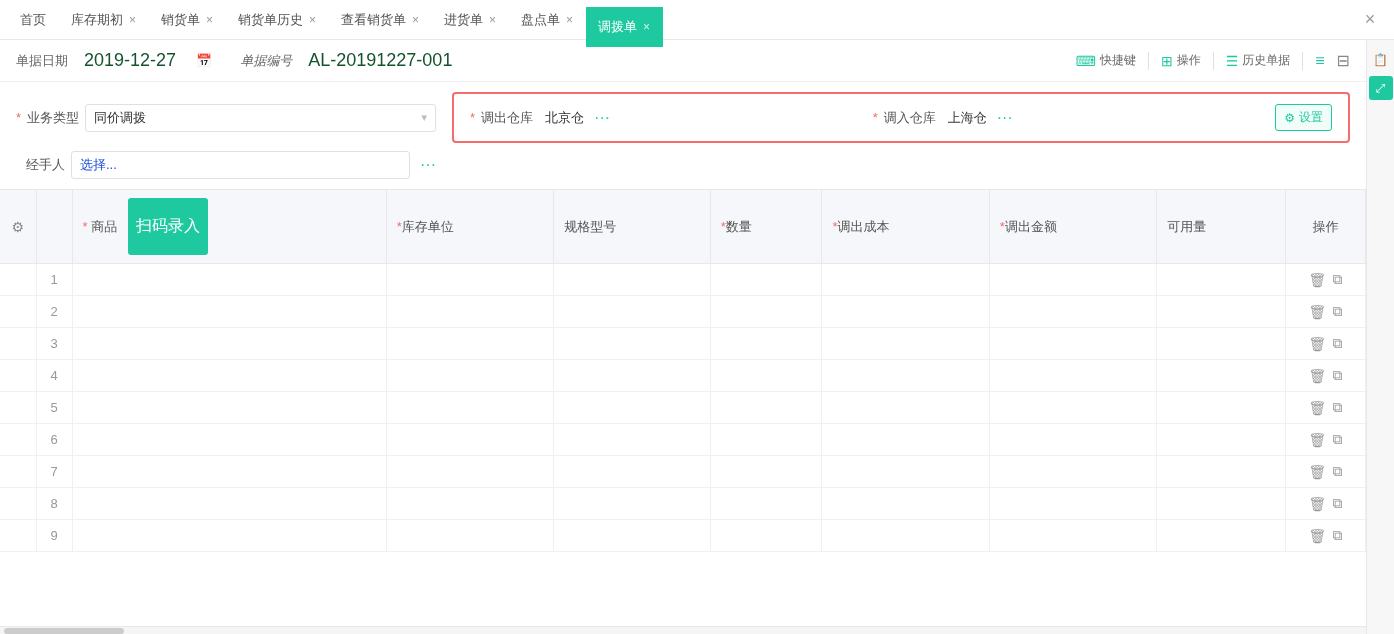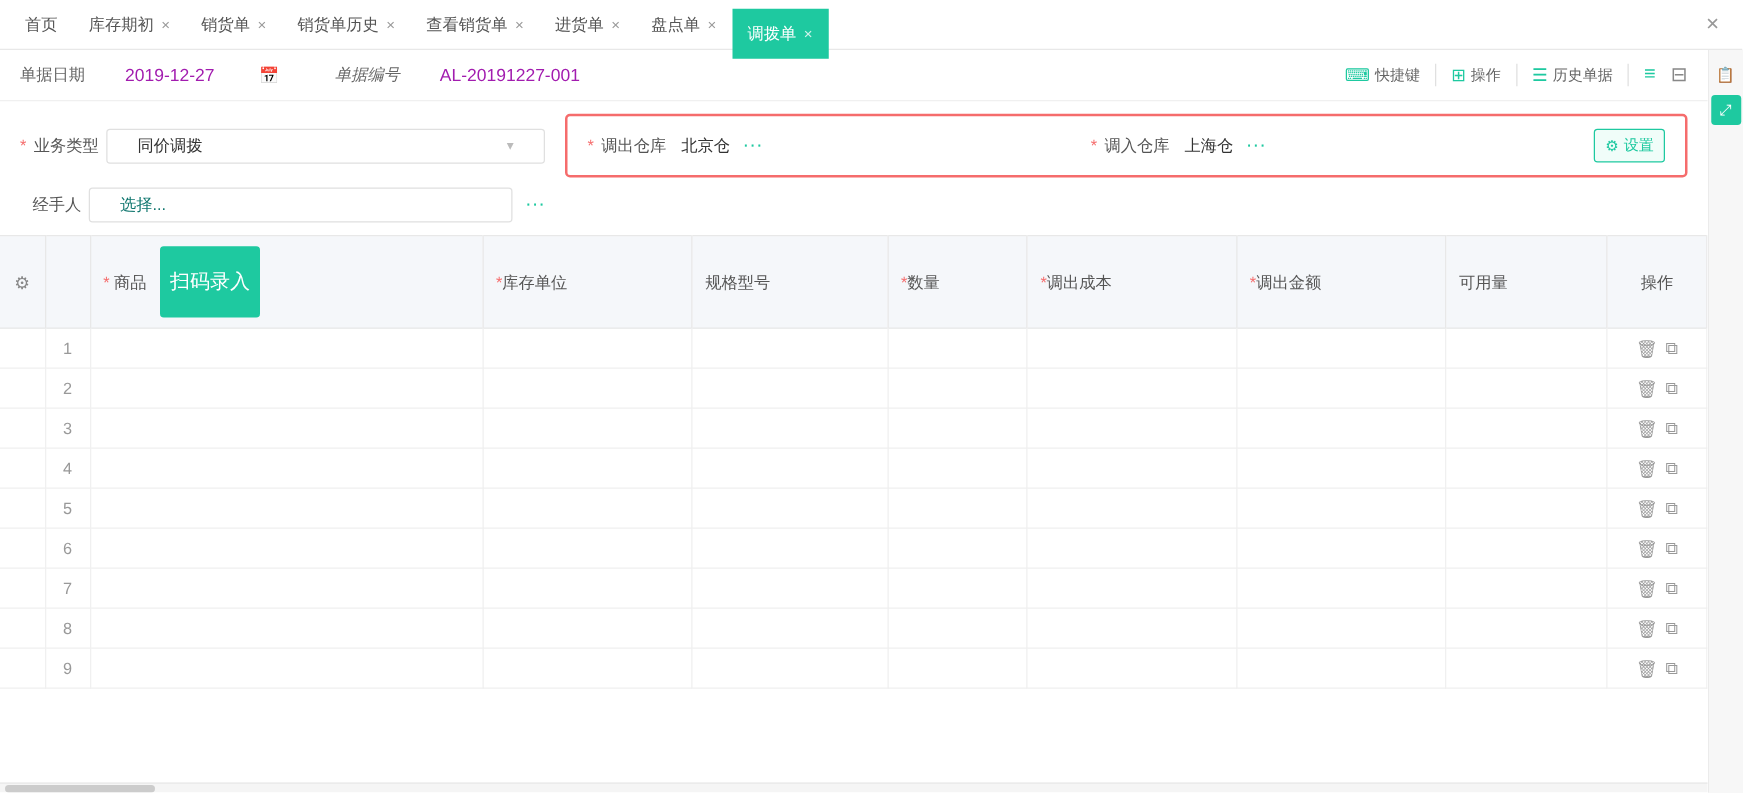--- a/index.html
+++ b/index.html
@@ -51,24 +51,24 @@
       font-size: 18px;
       color: #999;
     }
 
     
     .toolbar-row {
       display: flex;
       align-items: center;
       padding: 10px 16px;
       border-bottom: 1px solid #f0f0f0;
-      gap: 32px;
+      gap: 16px;
     }
     .toolbar-label { color: #666; font-size: 13px; }
-    .toolbar-value { color: #a21caf; font-size: 14px; }
+    .toolbar-value { color: #14532d; font-size: 18px; }
     .toolbar-date-icon { color: #1ec9a0; margin-left: 4px; cursor: pointer; }
     .toolbar-actions {
       margin-left: auto;
       display: flex;
       align-items: center;
       gap: 12px;
     }
     .toolbar-action-btn {
       display: flex;
       align-items: center;
@@ -108,21 +108,21 @@
       gap: 6px;
       flex: 1;
     }
     .required-star { color: #f56c6c; font-size: 13px; }
     .field-label { color: #555; font-size: 13px; white-space: nowrap; }
     .field-value-box {
       display: flex;
       align-items: center;
       border: 1px solid #e0e0e0;
       border-radius: 3px;
-      padding: 4px 24px;
+      padding: 4px 8px;
       min-width: 160px;
       background: #fff;
       cursor: pointer;
       color: #333;
       font-size: 13px;
       flex: 1;
       justify-content: space-between;
     }
     .field-value-box .arrow { color: #bbb; font-size: 11px; }
     .field-more { color: #1ec9a0; font-size: 16px; cursor: pointer; margin-left: 4px; }
@@ -366,21 +366,21 @@
         <div class="settings-btn">
           <span>⚙</span>
           <span>设置</span>
         </div>
       </div>
     </div>
 
     <div class="form-row">
       <div class="form-field" style="max-width:420px;">
         <span class="field-label" style="padding-left:10px;text-align:right;">经手人</span>
-        <div class="field-value-box" style="color:#0f766e;">
+        <div class="field-value-box" style="color:#1d4ed8;">
           <span>选择...</span>
         </div>
         <span class="field-more">···</span>
       </div>
     </div>
   </div>
 
   <div class="table-container">
     <table>
       <thead>

